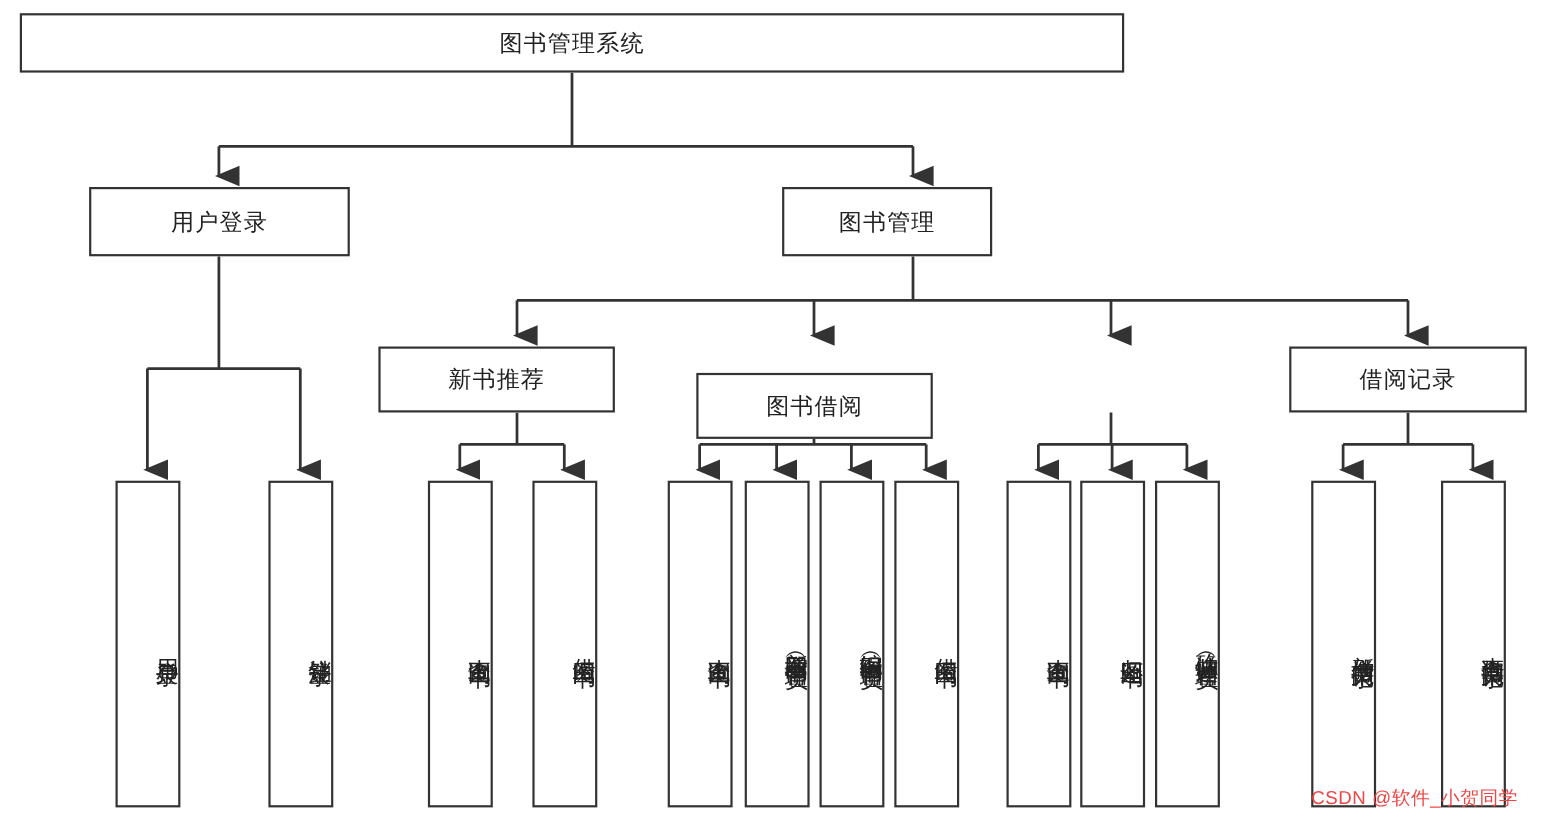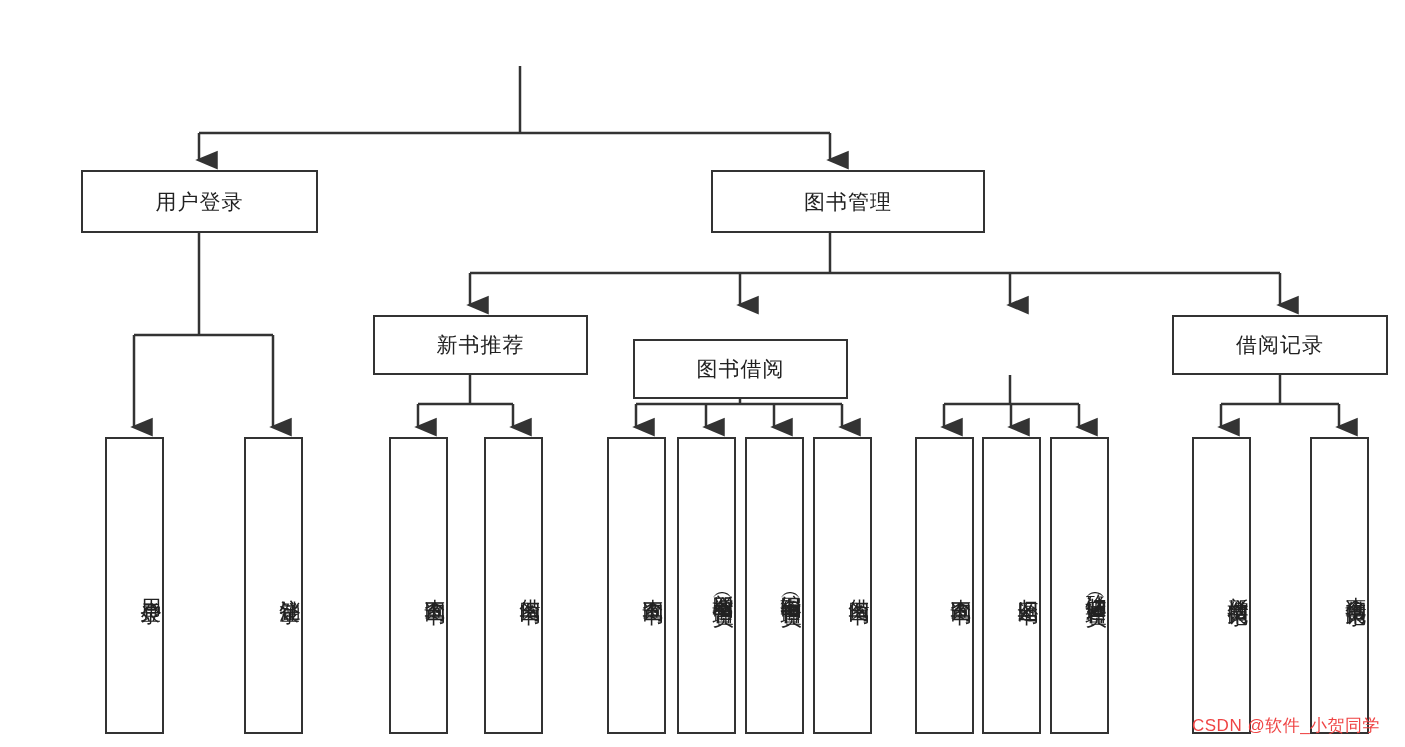--- a/index.html
+++ b/index.html
@@ -112,29 +112,32 @@
       <path d="M 1011 404 L 1011 427" marker-end="url(#arrow)"></path>
       <path d="M 1079 404 L 1079 427" marker-end="url(#arrow)"></path>
 
       <path d="M 1280 375 L 1280 404"></path>
       <path d="M 1221 404 L 1339 404"></path>
       <path d="M 1221 404 L 1221 427" marker-end="url(#arrow)"></path>
       <path d="M 1339 404 L 1339 427" marker-end="url(#arrow)"></path>
     </g>
   </svg>
 
+  <div class="node h" style="left:18px; top:12px; width:1004px; height:54px;">
+    <span>图书管理系统</span>
+  </div>
 
   <div class="node h" style="left:81px; top:170px; width:237px; height:63px;">
     <span>用户登录</span>
   </div>
-  <div class="node h" style="left:711px; top:170px; width:274px; height:63px;">
+  <div class="node h" style="left:711px; top:170px; width:191px; height:63px;">
     <span>图书管理</span>
   </div>
 
-  <div class="node h" style="left:373px; top:315px; width:215px; height:60px;">
+  <div class="node h" style="left:344px; top:315px; width:215px; height:60px;">
     <span>新书推荐</span>
   </div>
   <div class="node h" style="left:633px; top:315px; width:215px; height:60px;margin-top:24px;">
     <span>图书借阅</span>
   </div>
   <div class="node h" style="left:1172px; top:315px; width:216px; height:60px;">
     <span>借阅记录</span>
   </div>
 
   <div class="node v" style="left:105px; top:437px; width:59px; height:297px;">

